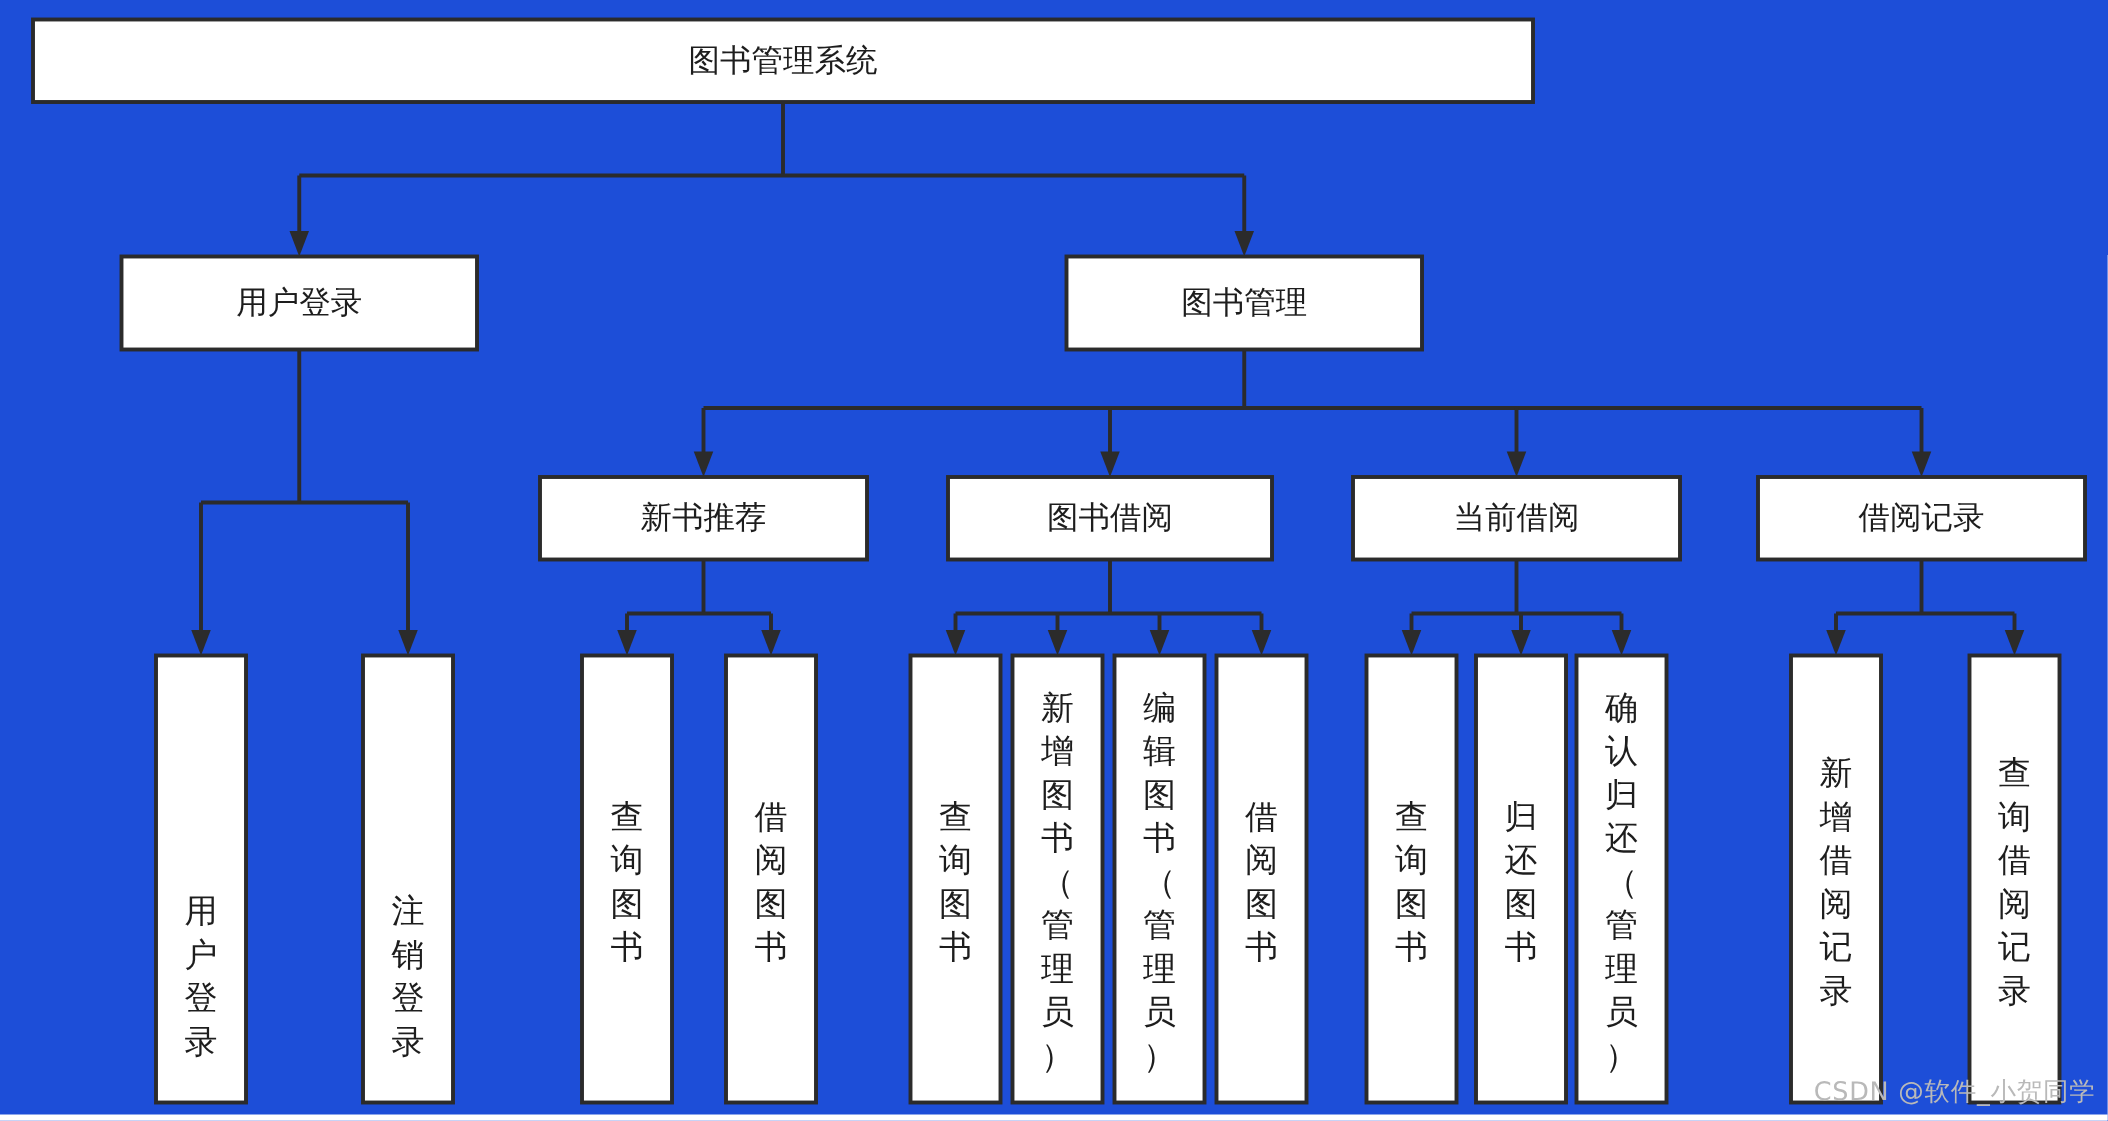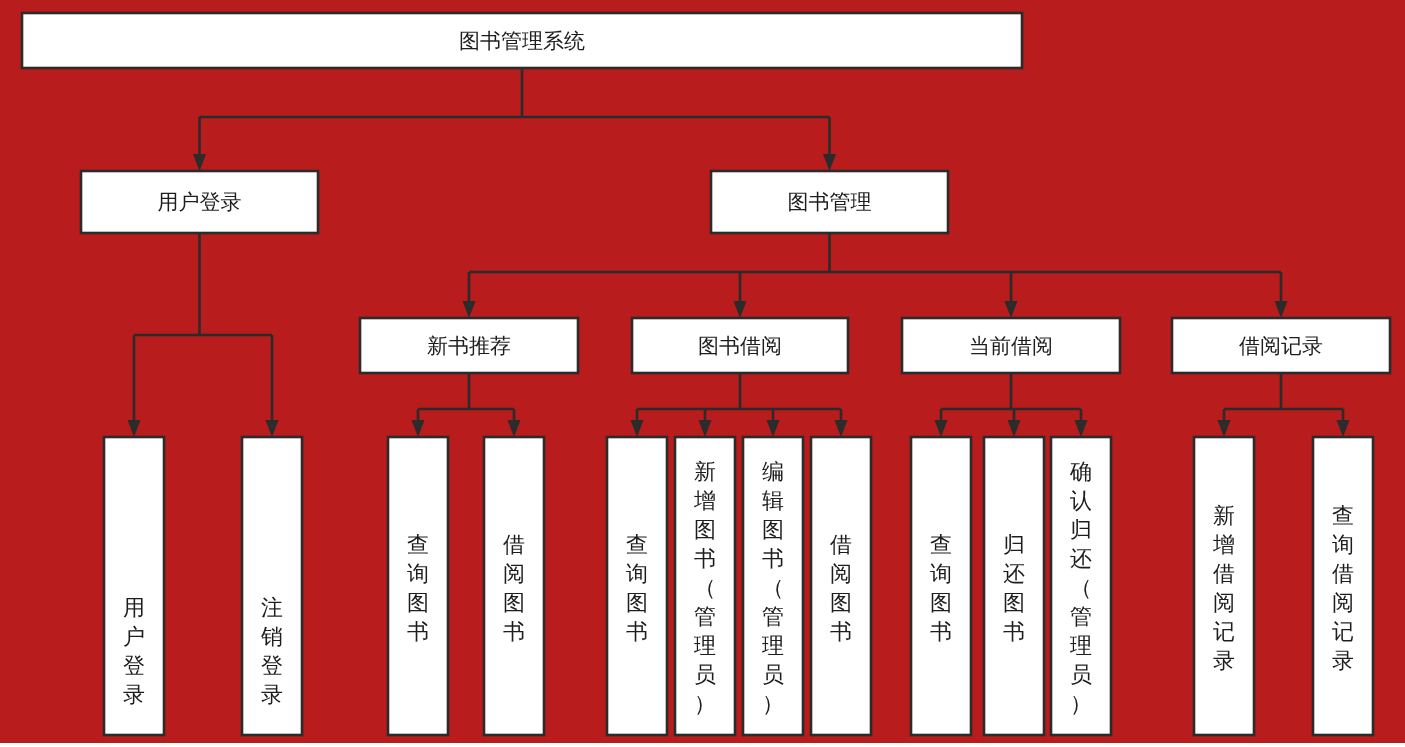--- a/index.html
+++ b/index.html
@@ -11,21 +11,21 @@
   body {
     width: 1405px;
     height: 747px;
     overflow: hidden;
     font-family: "DejaVu Sans", "Liberation Sans", sans-serif;
   }
   #diagram-root {
     position: relative;
     width: 1405px;
     height: 743px;
-    background: #b91c1c;
+    background: #1d4ed8;
   }
   svg.diagram-canvas {
     position: absolute;
     left: 0;
     top: 0;
     width: 1405px;
     height: 747px;
     display: block;
   }
   .node-box {
@@ -215,13 +215,14 @@
       </g>
       <g>
         <rect x="1194" y="437" width="60" height="298" class="node-box"></rect>
         <text x="1224" y="522.78" class="node-label-v"><tspan x="1224" dy="0">新</tspan><tspan x="1224" dy="29">增</tspan><tspan x="1224" dy="29">借</tspan><tspan x="1224" dy="29">阅</tspan><tspan x="1224" dy="29">记</tspan><tspan x="1224" dy="29">录</tspan></text>
       </g>
       <g>
         <rect x="1313" y="437" width="60" height="298" class="node-box"></rect>
         <text x="1343" y="522.78" class="node-label-v"><tspan x="1343" dy="0">查</tspan><tspan x="1343" dy="29">询</tspan><tspan x="1343" dy="29">借</tspan><tspan x="1343" dy="29">阅</tspan><tspan x="1343" dy="29">记</tspan><tspan x="1343" dy="29">录</tspan></text>
       </g>
     </svg>
+  <div class="watermark">CSDN @软件_小贺同学</div>
 </div>
 
 </body></html>

